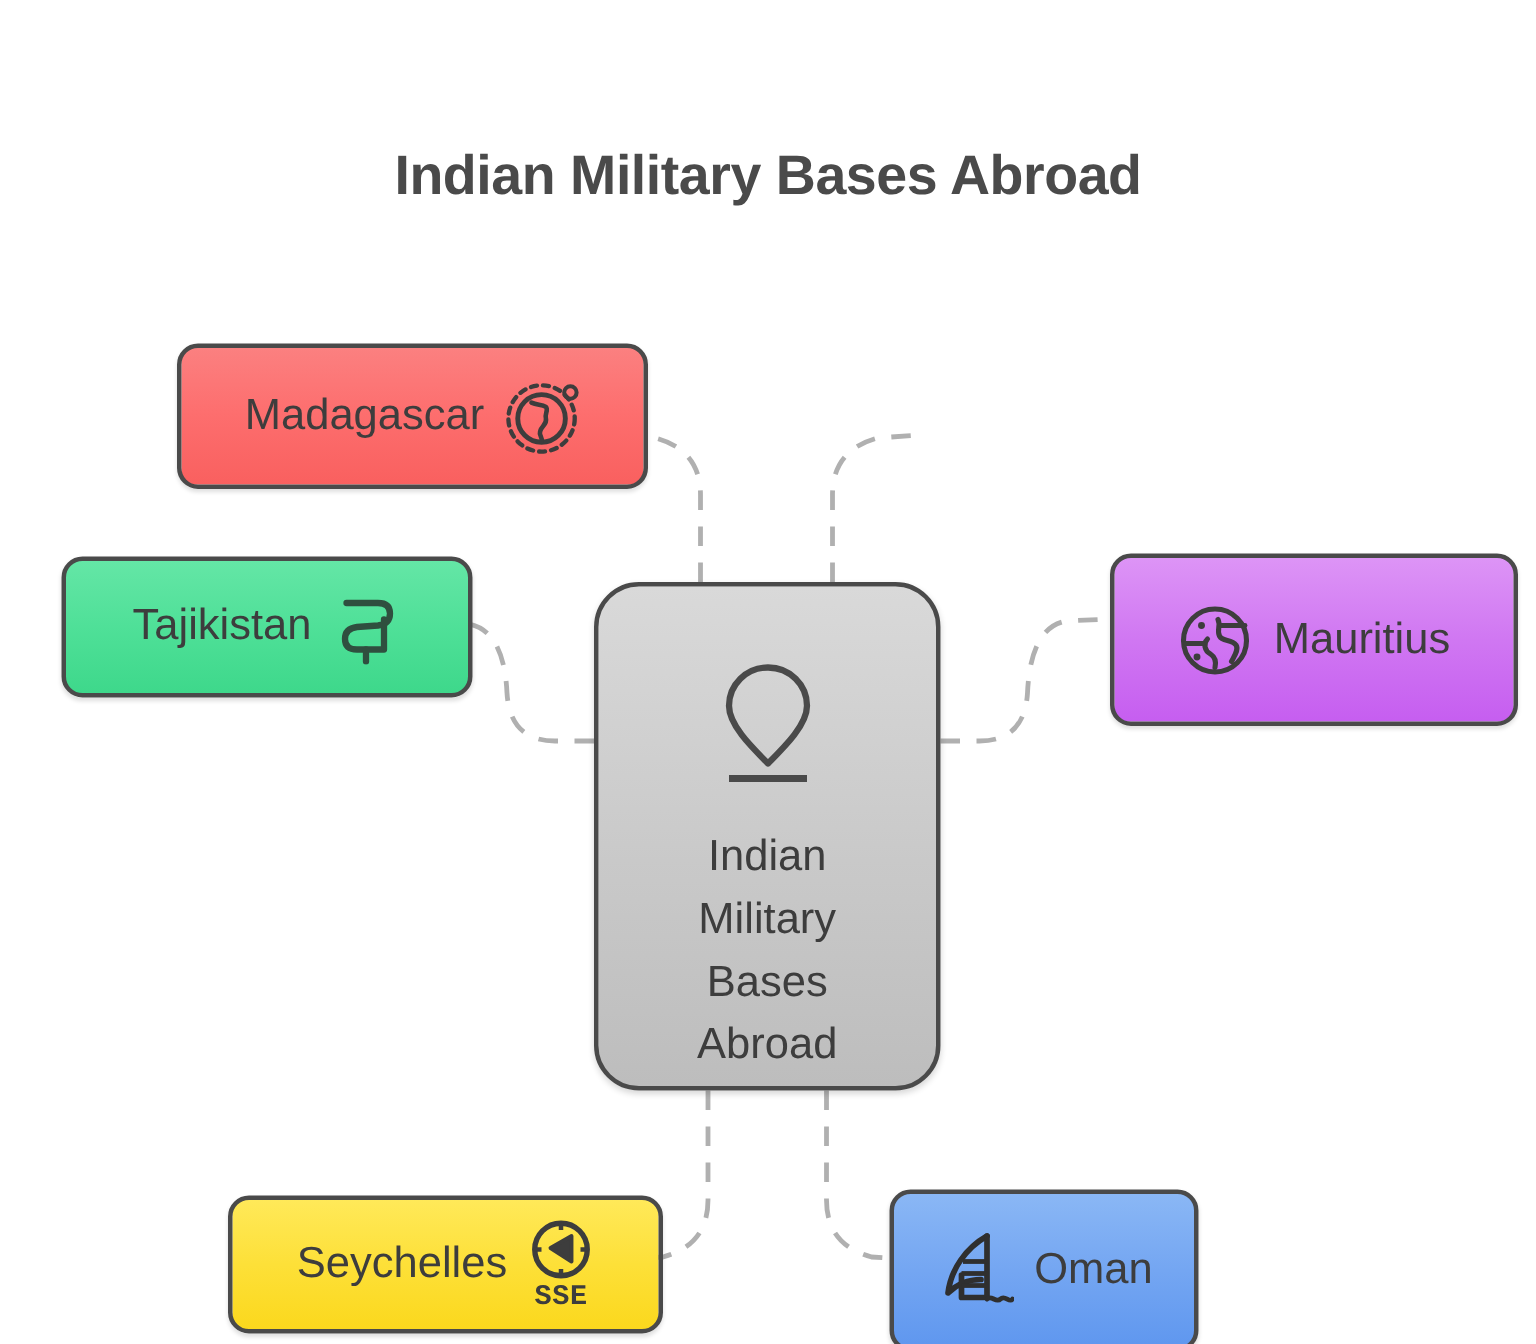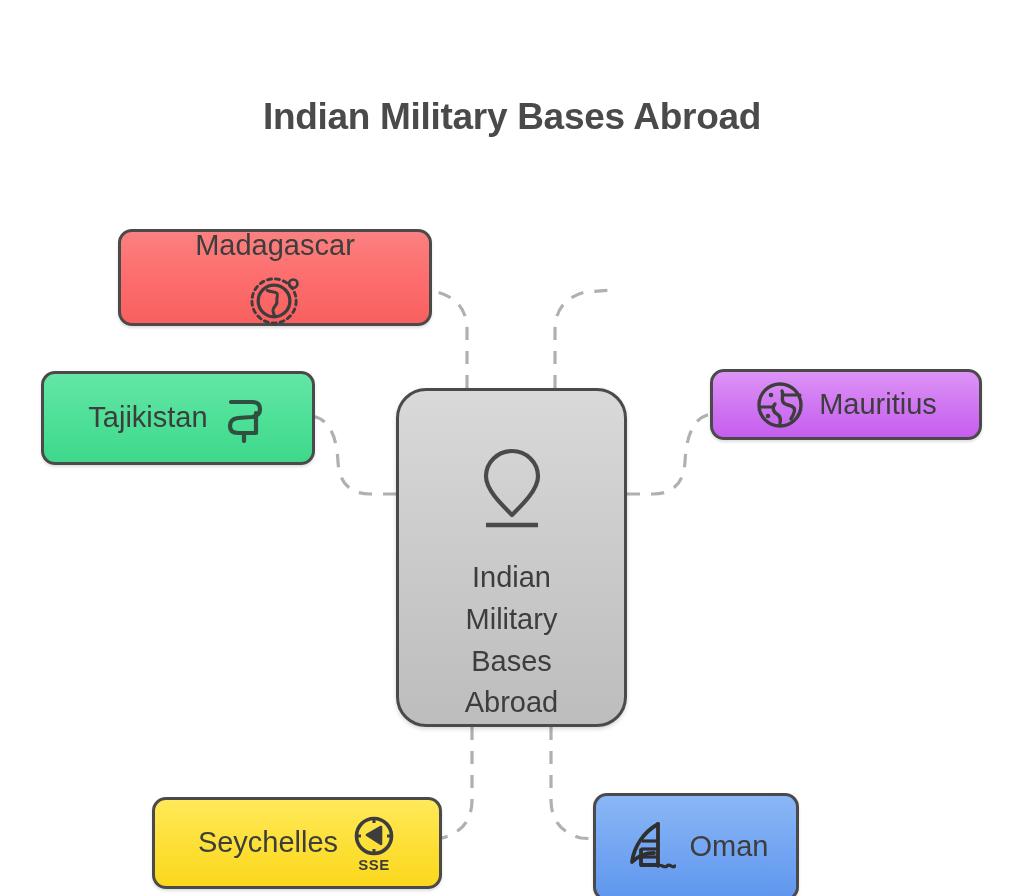--- a/index.html
+++ b/index.html
@@ -87,70 +87,69 @@
     top: 388px;
     width: 231px;
     height: 339px;
     border-radius: 30px;
     background: linear-gradient(180deg, #d9d9d9 0%, #c9c9c9 55%, #bdbdbd 100%);
     border: 3px solid #4a4a4a;
     flex-direction: column;
     gap: 0;
     padding: 0;
     box-shadow: 0 2px 4px rgba(0,0,0,0.16);
-    justify-content: flex-end;
   }
   #center-node .pin-wrap {
     margin-top: 42px;
     margin-bottom: 26px;
     display: flex;
     flex-direction: column;
     align-items: center;
   }
   #center-node .center-label {
     font-size: 29px;
     line-height: 1.44;
     text-align: center;
     color: #3d3d3d;
     white-space: pre-line;
   }
 
   
   #node-madagascar {
     left: 118px; top: 229px; width: 314px; height: 97px;
     background: linear-gradient(180deg, #fb8080 0%, #fd6e6e 48%, #f9605f 100%);
-    flex-direction: column;
   }
   #node-bhutan {
     left: 592px; top: 229px; width: 232px; height: 97px;
     background: linear-gradient(180deg, #c2ec53 0%, #b5e53f 50%, #a8dc2b 100%);
   }
   #node-tajikistan {
     left: 41px; top: 371px; width: 274px; height: 94px;
     background: linear-gradient(180deg, #64e6a6 0%, #4fe098 50%, #3ed88b 100%);
   }
   #node-mauritius {
-    left: 710px; top: 369px; width: 272px; height: 71px;
+    left: 740px; top: 369px; width: 272px; height: 115px;
     background: linear-gradient(180deg, #dd94f6 0%, #d077f2 50%, #c65ef0 100%);
   }
   #node-seychelles {
     left: 152px; top: 797px; width: 290px; height: 92px;
     background: linear-gradient(180deg, #ffe959 0%, #fde038 50%, #fbd81d 100%);
   }
   #node-oman {
     left: 593px; top: 793px; width: 206px; height: 108px;
     background: linear-gradient(180deg, #8ab7f5 0%, #74a6f2 50%, #5f97ef 100%);
   }
 
   .sse-text {
-    font-size: 15px;
+    font-size: 19px;
     font-weight: bold;
     color: #3d3d3d;
     letter-spacing: 0.5px;
     margin-top: -2px;
+    font-family: Liberation Mono, monospace;
   }
 </style>
 </head>
 <body>
 
 <div id="canvas">
 
   <div id="title">Indian Military Bases Abroad</div>
 
   <svg id="connectors" viewBox="0 0 1024 896">

